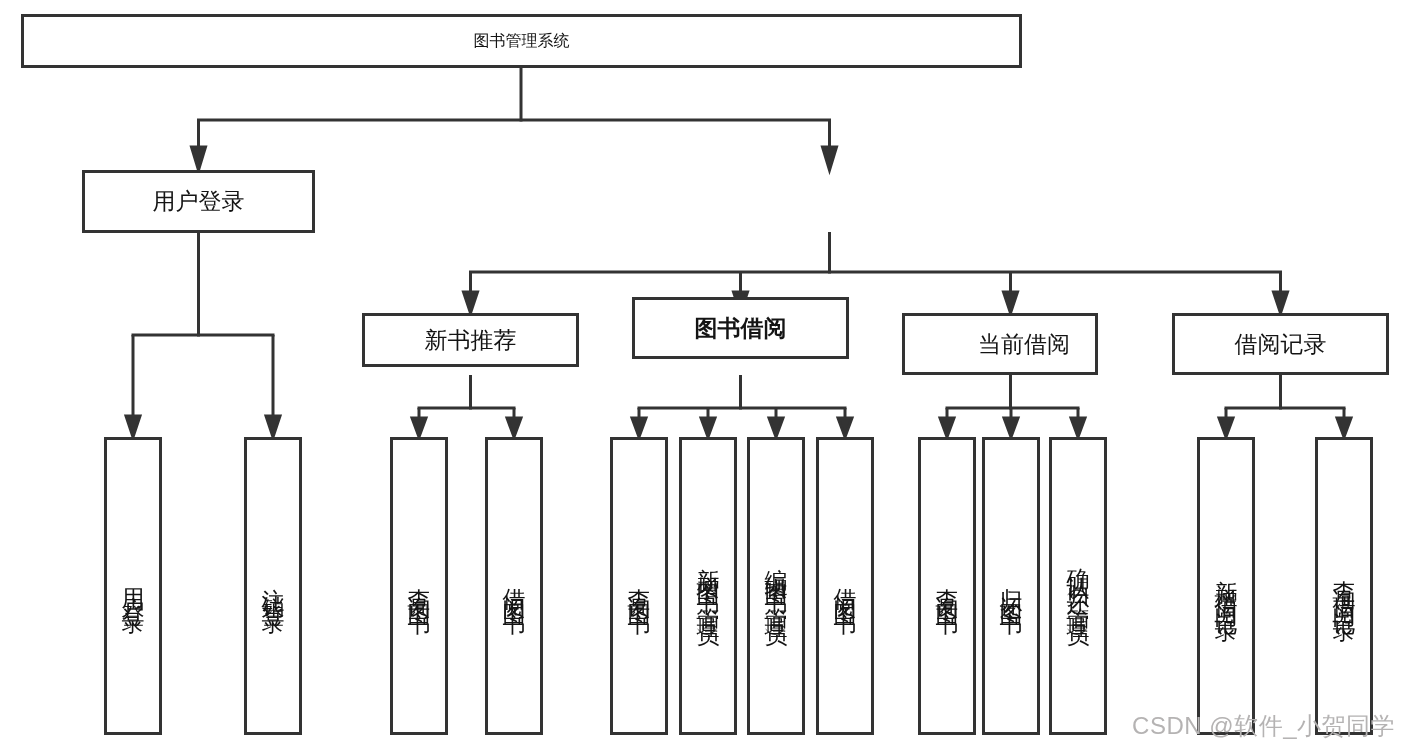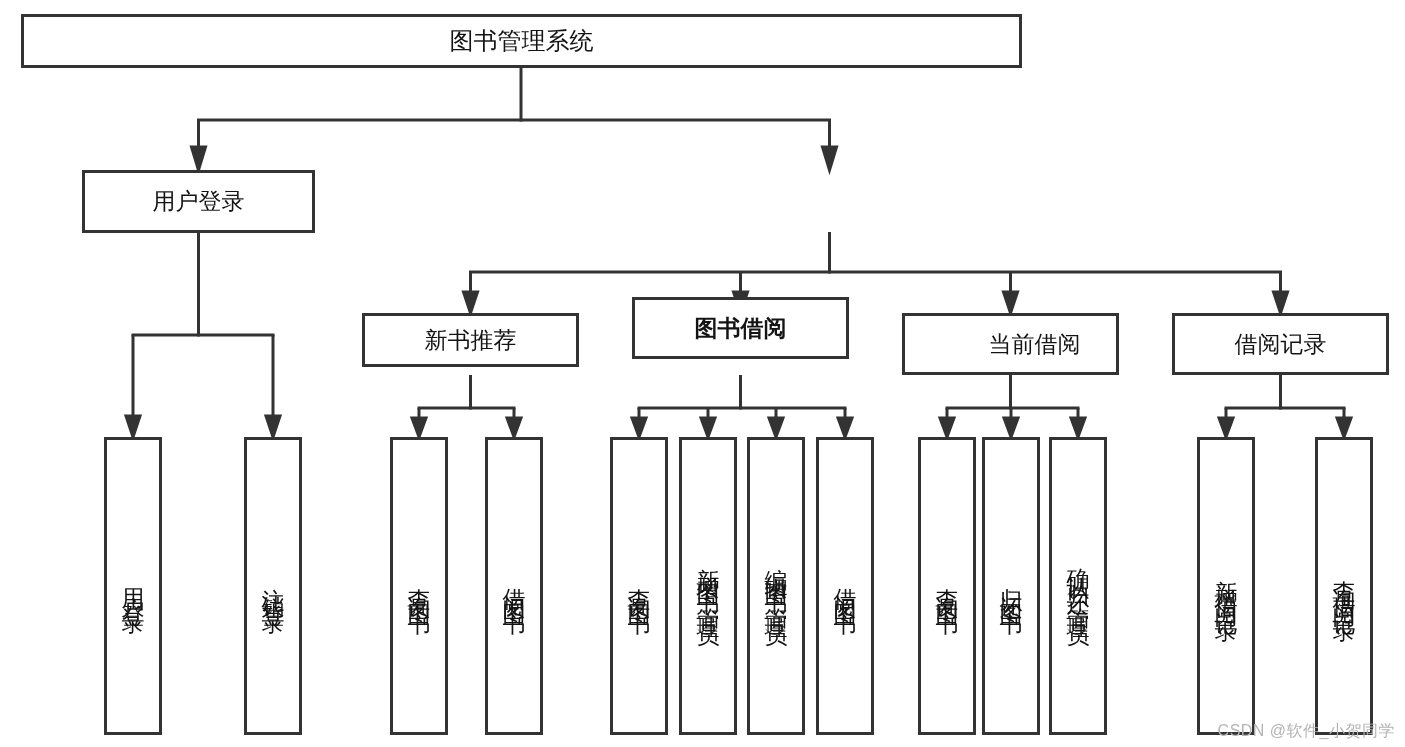--- a/index.html
+++ b/index.html
@@ -27,21 +27,21 @@
     border: 3px solid #333333;
     background: #ffffff;
     color: #141414;
     display: flex;
     align-items: center;
     justify-content: center;
     font-size: 23px;
     z-index: 1;
     white-space: nowrap;
   }
-  .box.root { font-size: 24px; }
+  .box.root { font-size: 16px; }
   .leaf {
     position: absolute;
     box-sizing: border-box;
     top: 437px;
     width: 58px;
     height: 298px;
     border: 3px solid #333333;
     background: #ffffff;
     color: #141414;
     display: flex;
@@ -51,21 +51,21 @@
     text-orientation: mixed;
     font-size: 23px;
     line-height: 1;
     letter-spacing: 8px;
     z-index: 1;
   }
   #watermark {
     position: absolute;
     right: 10px;
     bottom: 5px;
-    font-size: 16px;
+    font-size: 24px;
     color: #b5b3b3;
     z-index: 2;
     letter-spacing: 0.5px;
   }
 </style>
 </head>
 <body>
 
 <div id="canvas">
 
@@ -146,21 +146,21 @@
       </g>
     </g>
   </svg>
 
   <div class="box root" style="left:21px; top:14px; width:1001px; height:54px;">图书管理系统</div>
 
   <div class="box" style="left:82px; top:170px; width:233px; height:63px;">用户登录</div>
 
   <div class="box" style="left:362px; top:313px; width:217px; height:54px;">新书推荐</div>
   <div class="box" style="left:632px; top:297px; width:217px; height:62px;font-weight:bold;">图书借阅</div>
-  <div class="box" style="left:902px; top:313px; width:217px; height:62px;padding-left:48px;">当前借阅</div>
+  <div class="box" style="left:902px; top:313px; width:196px; height:62px;padding-left:48px;">当前借阅</div>
   <div class="box" style="left:1172px; top:313px; width:217px; height:62px;">借阅记录</div>
 
   <div class="leaf" style="left:104px;">用户登录</div>
   <div class="leaf" style="left:244px;">注销登录</div>
 
   <div class="leaf" style="left:390px;">查询图书</div>
   <div class="leaf" style="left:485px;">借阅图书</div>
 
   <div class="leaf" style="left:610px;">查询图书</div>
   <div class="leaf" style="left:679px;">新增图书（管理员）</div>

